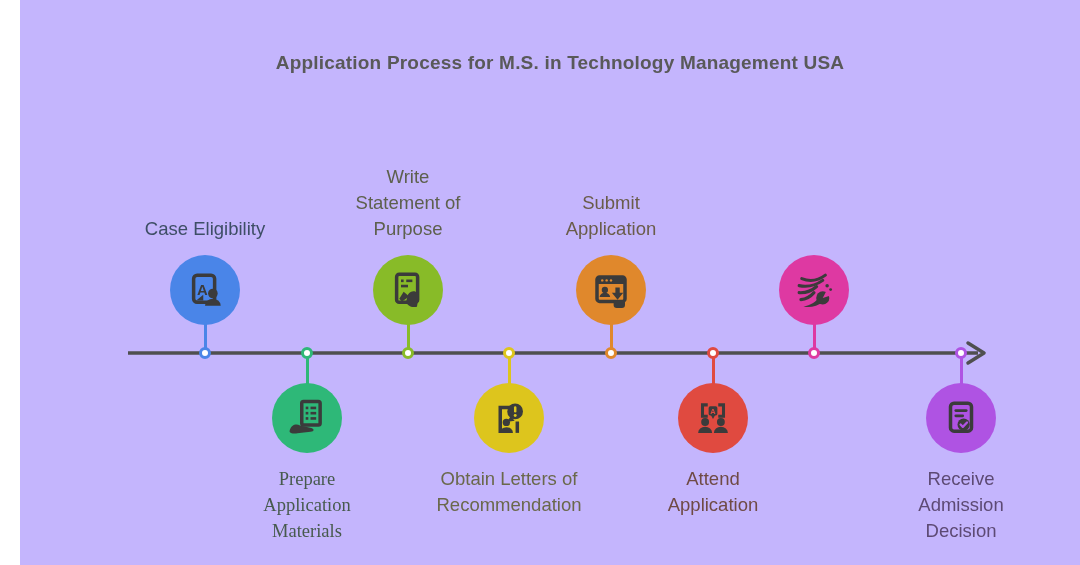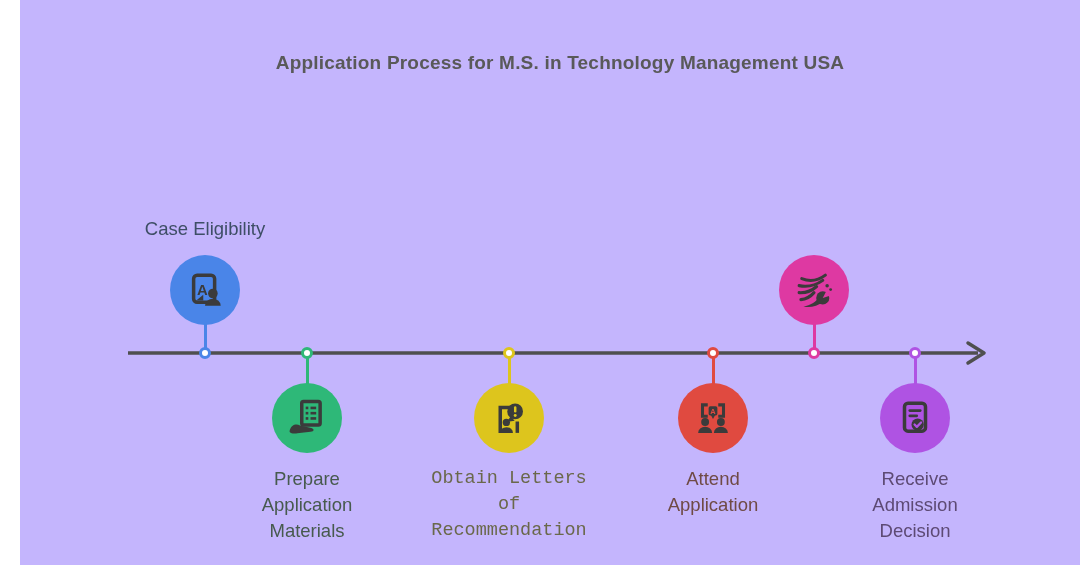--- a/index.html
+++ b/index.html
@@ -5,22 +5,22 @@
   html,body { margin:0; padding:0; background:#ffffff; }
   body { width:1080px; height:565px; overflow:hidden; font-family:"Liberation Sans", sans-serif; }
   .canvas { position:relative; width:1080px; height:565px; background:#c4b5fd;margin-left:20px; }
 
   .title { position:absolute; top:52px; left:0; width:1080px; text-align:center;
            font-size:19px; font-weight:bold; letter-spacing:0.2px; }
 
   .timeline-svg { position:absolute; left:100px; top:337px; }
 
   .step { position:absolute; top:0; width:180px; height:565px; }
-  .s1 { left:95px; }  .s2 { left:197px; } .s3 { left:298px; } .s4 { left:399px;font-family:Liberation Mono, monospace; }
-  .s5 { left:501px; } .s6 { left:603px; } .s7 { left:704px; } .s8 { left:805px; }
+  .s1 { left:95px; }  .s2 { left:197px; } .s3 { left:298px; } .s4 { left:399px; }
+  .s5 { left:501px; } .s6 { left:603px; } .s7 { left:704px; } .s8 { left:851px; }
 
   .circle { position:absolute; left:50%; margin-left:-35px; width:70px; height:70px;
             border-radius:50%; background:var(--c); display:flex; align-items:center;
             justify-content:center; }
   .step.above .circle { top:255px; }
   .step.below .circle { top:383px; }
 
   .connector { position:absolute; left:50%; margin-left:-1.5px; width:3px; background:var(--c); }
   .step.above .connector { top:323px; height:26px; }
   .step.below .connector { top:356px; height:28px; }
@@ -74,42 +74,75 @@
         <rect x="18" y="5" width="21" height="27" rx="2" fill="none" stroke="#3b3b3b" stroke-width="4"></rect>
         <rect x="22.5" y="11" width="3" height="3" fill="#3b3b3b"></rect>
         <rect x="22.5" y="17" width="3" height="3" fill="#3b3b3b"></rect>
         <rect x="22.5" y="23" width="3" height="3" fill="#3b3b3b"></rect>
         <line x1="28" y1="12.5" x2="34.5" y2="12.5" stroke="#3b3b3b" stroke-width="3"></line>
         <line x1="28" y1="18.5" x2="34.5" y2="18.5" stroke="#3b3b3b" stroke-width="3"></line>
         <line x1="28" y1="24.5" x2="34.5" y2="24.5" stroke="#3b3b3b" stroke-width="3"></line>
         <path d="M4,39 c2,-8 8,-8.5 12,-6.5 l13,3 c3.5,1 3.5,4 -1,4.2 l-15,1.8 c-5,0.8 -9,-0.5 -9,-2.5 z" fill="#3b3b3b"></path>
       </svg>
     </div>
-    <div class="label" style="color: rgb(71, 90, 78);">Prepare Application Materials</div>
+    <div class="label" style="color: rgb(71, 90, 78); font-family: Liberation Serif, serif;">Prepare Application Materials</div>
   </div>
 
+  <div class="step above s3" style="--c: #88bb28;">
+    <div class="label" style="color: rgb(93, 96, 77);">Write Statement of Purpose</div>
+    <div class="circle">
+      <svg class="icon-svg" viewBox="0 0 48 48">
+        <rect x="11" y="6" width="24" height="32" rx="3" fill="none" stroke="#3b3b3b" stroke-width="4"></rect>
+        <rect x="16" y="12" width="3" height="3" fill="#3b3b3b"></rect>
+        <line x1="22" y1="13.5" x2="29" y2="13.5" stroke="#3b3b3b" stroke-width="3"></line>
+        <line x1="16" y1="19.5" x2="24" y2="19.5" stroke="#3b3b3b" stroke-width="3"></line>
+        <path d="M14,34 l5,-8 l6.5,5.5 l-8.5,5.5 z" fill="#3b3b3b"></path>
+        <path d="M24,29 c5,-7 13,-3 12,3.5 l-1.8,10.5 c-6,2 -12.5,-2 -12.2,-6.5 z" fill="#3b3b3b"></path>
+      </svg>
+    </div>
+    <div class="connector"></div>
+    <div class="dot"></div>
+  </div>
 
   <div class="step below s4" style="--c: #ddc51d;">
     <div class="dot"></div>
     <div class="connector"></div>
     <div class="circle">
       <svg class="icon-svg" viewBox="0 0 48 48">
         <path d="M14,41 V12 h13" fill="none" stroke="#3b3b3b" stroke-width="4"></path>
         <circle cx="21" cy="29" r="4.2" fill="#3b3b3b"></circle>
         <path d="M13.5,41 a7.5,6.5 0 0 1 15,0 z" fill="#3b3b3b"></path>
         <line x1="33.5" y1="28" x2="33.5" y2="41" stroke="#3b3b3b" stroke-width="4"></line>
         <circle cx="31" cy="16.5" r="9" fill="#3b3b3b"></circle>
         <path d="M26,22 l-4.5,6.5 l9,-1.5 z" fill="#3b3b3b"></path>
         <rect x="29.7" y="10.5" width="2.8" height="7.2" rx="1.4" fill="#ddc51d"></rect>
         <circle cx="31.1" cy="21.2" r="1.7" fill="#ddc51d"></circle>
       </svg>
     </div>
     <div class="label" style="color: rgb(106, 104, 75);">Obtain Letters of Recommendation</div>
   </div>
 
+  <div class="step above s5" style="--c: #e0882c;">
+    <div class="label" style="color: rgb(106, 92, 74);">Submit Application</div>
+    <div class="circle">
+      <svg class="icon-svg" viewBox="0 0 48 48">
+        <rect x="8" y="9" width="32" height="28" rx="3" fill="none" stroke="#3b3b3b" stroke-width="4"></rect>
+        <path d="M8,12 a3,3 0 0 1 3,-3 h26 a3,3 0 0 1 3,3 v5 h-32 z" fill="#3b3b3b"></path>
+        <circle cx="14" cy="13" r="1.4" fill="#e0882c"></circle>
+        <circle cx="19" cy="13" r="1.4" fill="#e0882c"></circle>
+        <circle cx="24" cy="13" r="1.4" fill="#e0882c"></circle>
+        <circle cx="17" cy="24" r="3.6" fill="#3b3b3b"></circle>
+        <path d="M11,32 a6,5 0 0 1 12,0 z" fill="#3b3b3b"></path>
+        <path d="M29,21 h5 v6 h4 l-6.5,8 l-6.5,-8 h4 z" fill="#3b3b3b"></path>
+        <path d="M27,36 h13 v5 q0,3.5 -3.5,3.5 h-6 q-3.5,0 -3.5,-3.5 z" fill="#3b3b3b"></path>
+      </svg>
+    </div>
+    <div class="connector"></div>
+    <div class="dot"></div>
+  </div>
 
   <div class="step below s6" style="--c: #e04a40;">
     <div class="dot"></div>
     <div class="connector"></div>
     <div class="circle">
       <svg class="icon-svg" viewBox="0 0 48 48">
         <path d="M18,9 h-6 v13 h6" fill="none" stroke="#3b3b3b" stroke-width="3.5"></path>
         <path d="M30,9 h6 v13 h-6" fill="none" stroke="#3b3b3b" stroke-width="3.5"></path>
         <rect x="19" y="10.5" width="10" height="10.5" rx="2" fill="#3b3b3b"></rect>
         <path d="M21.5,20.5 l2.5,4.5 l2.5,-4.5 z" fill="#3b3b3b"></path>

